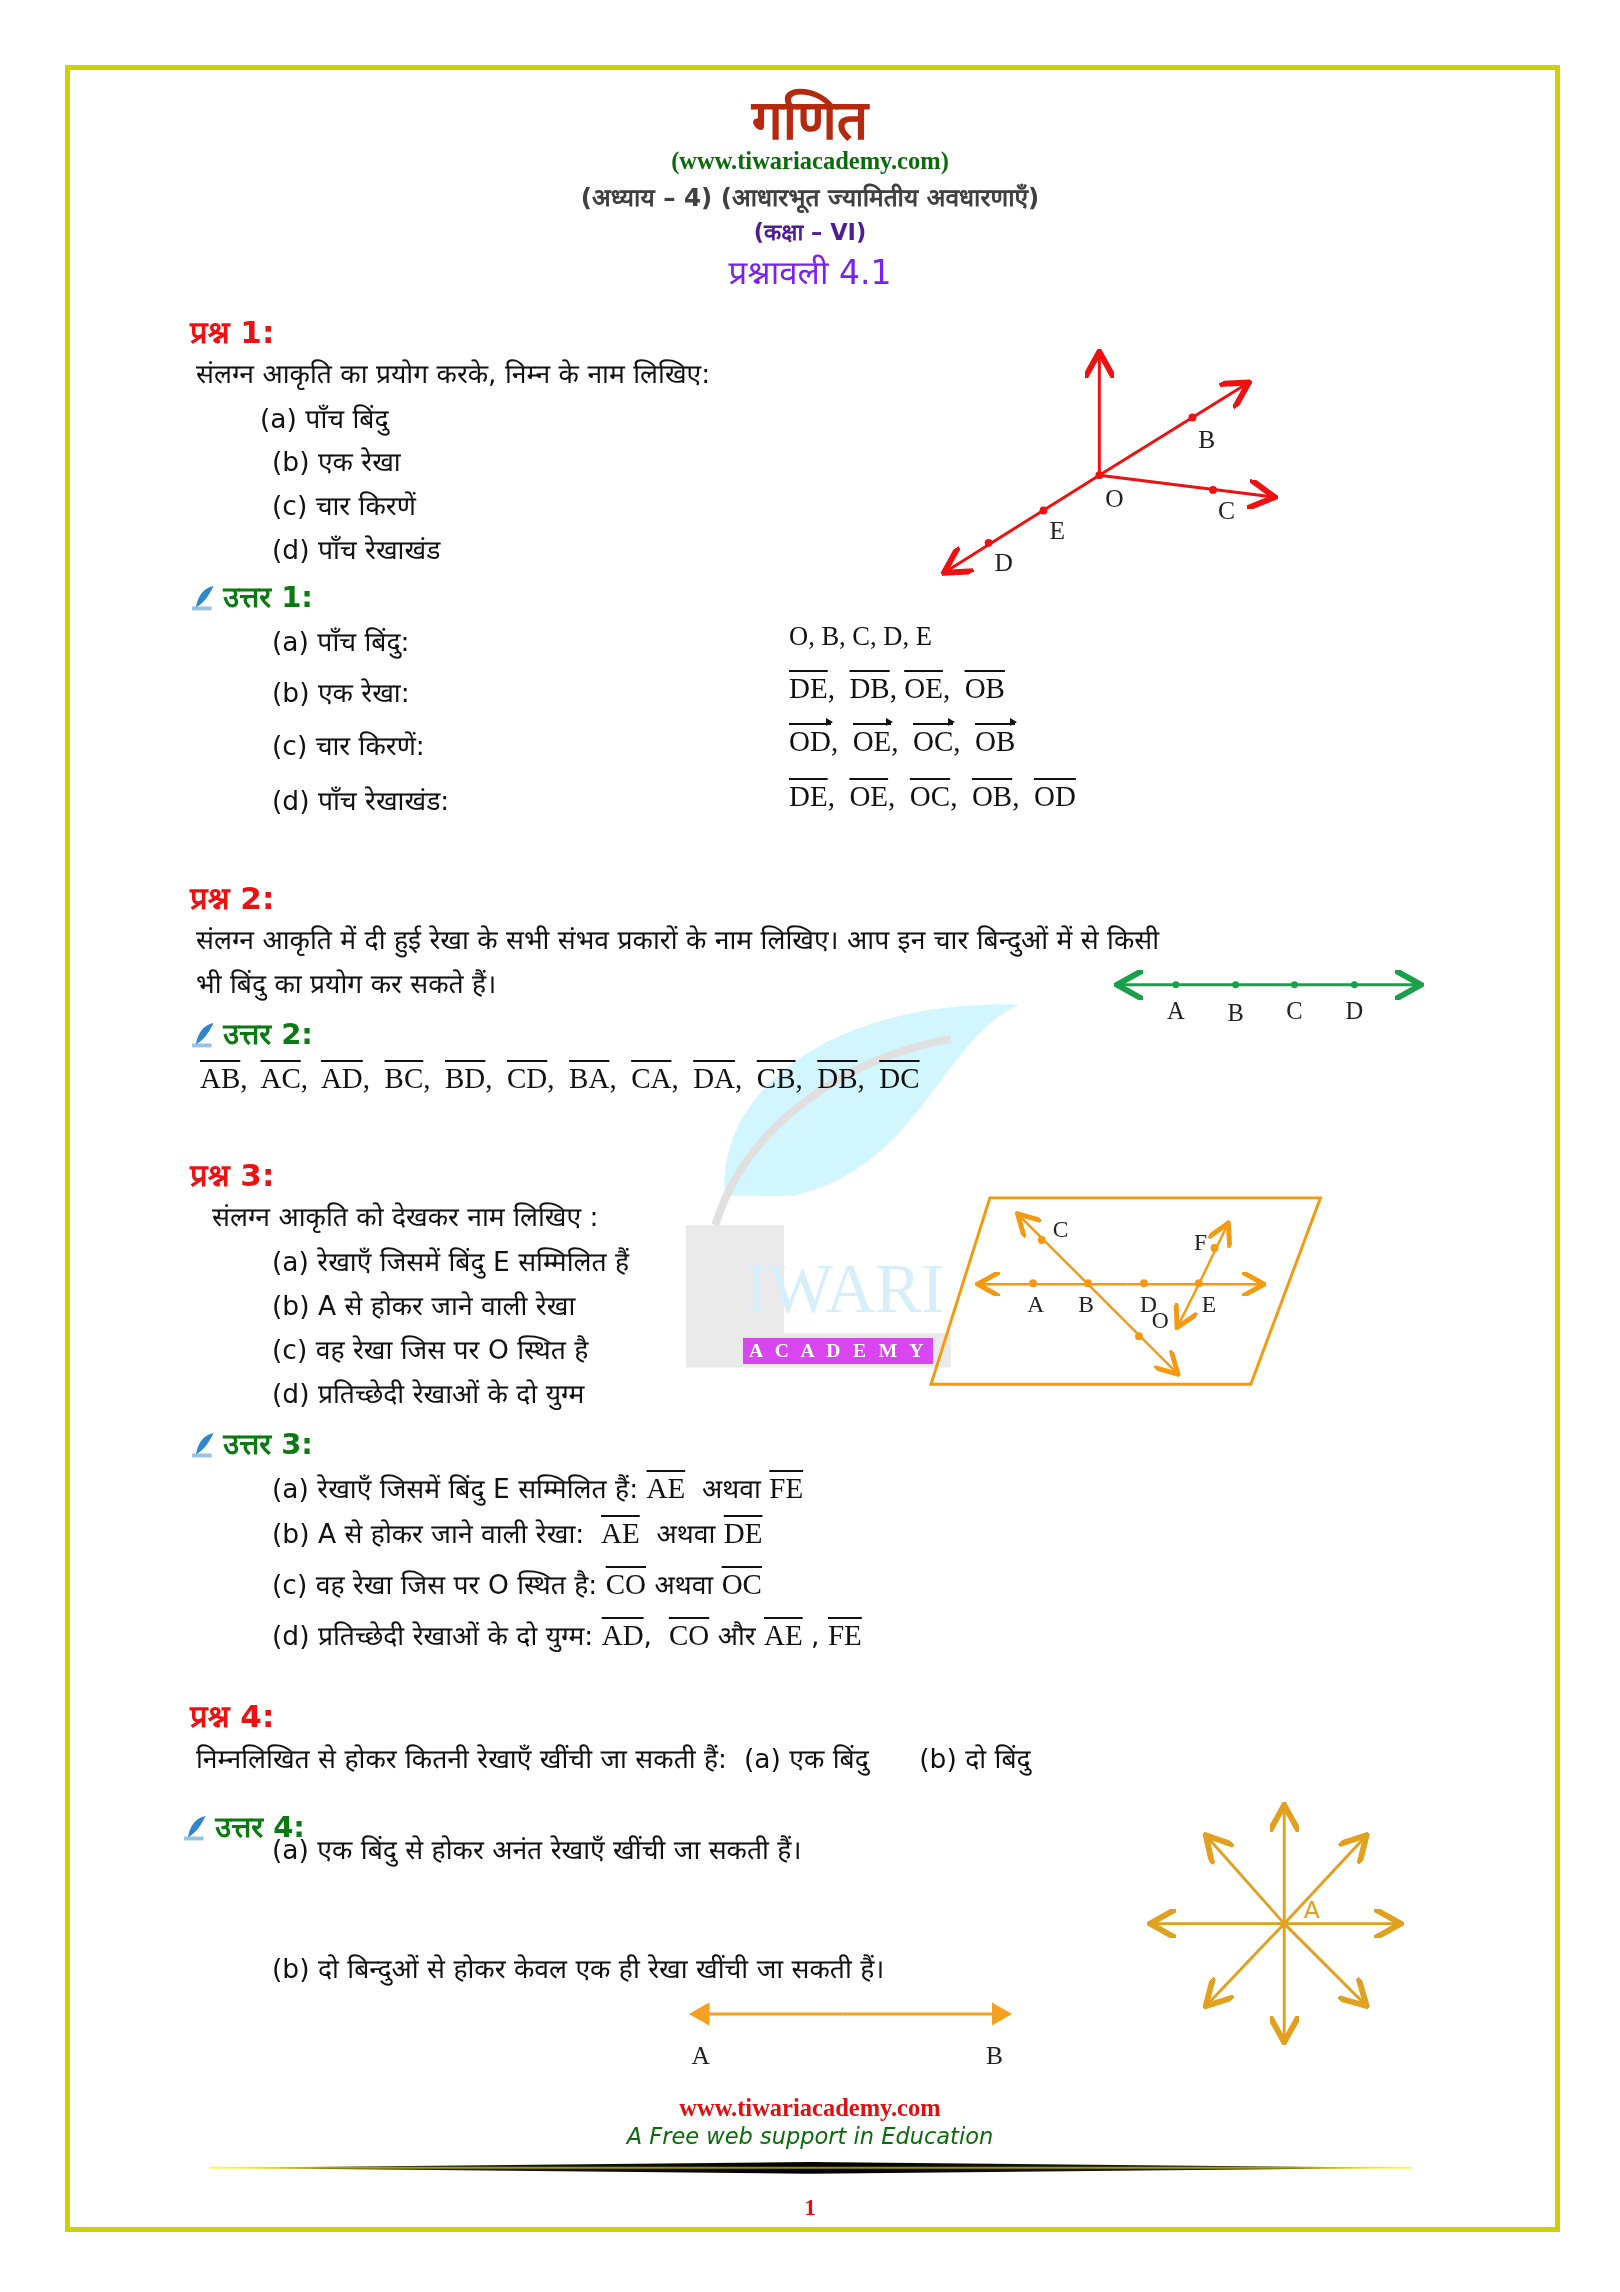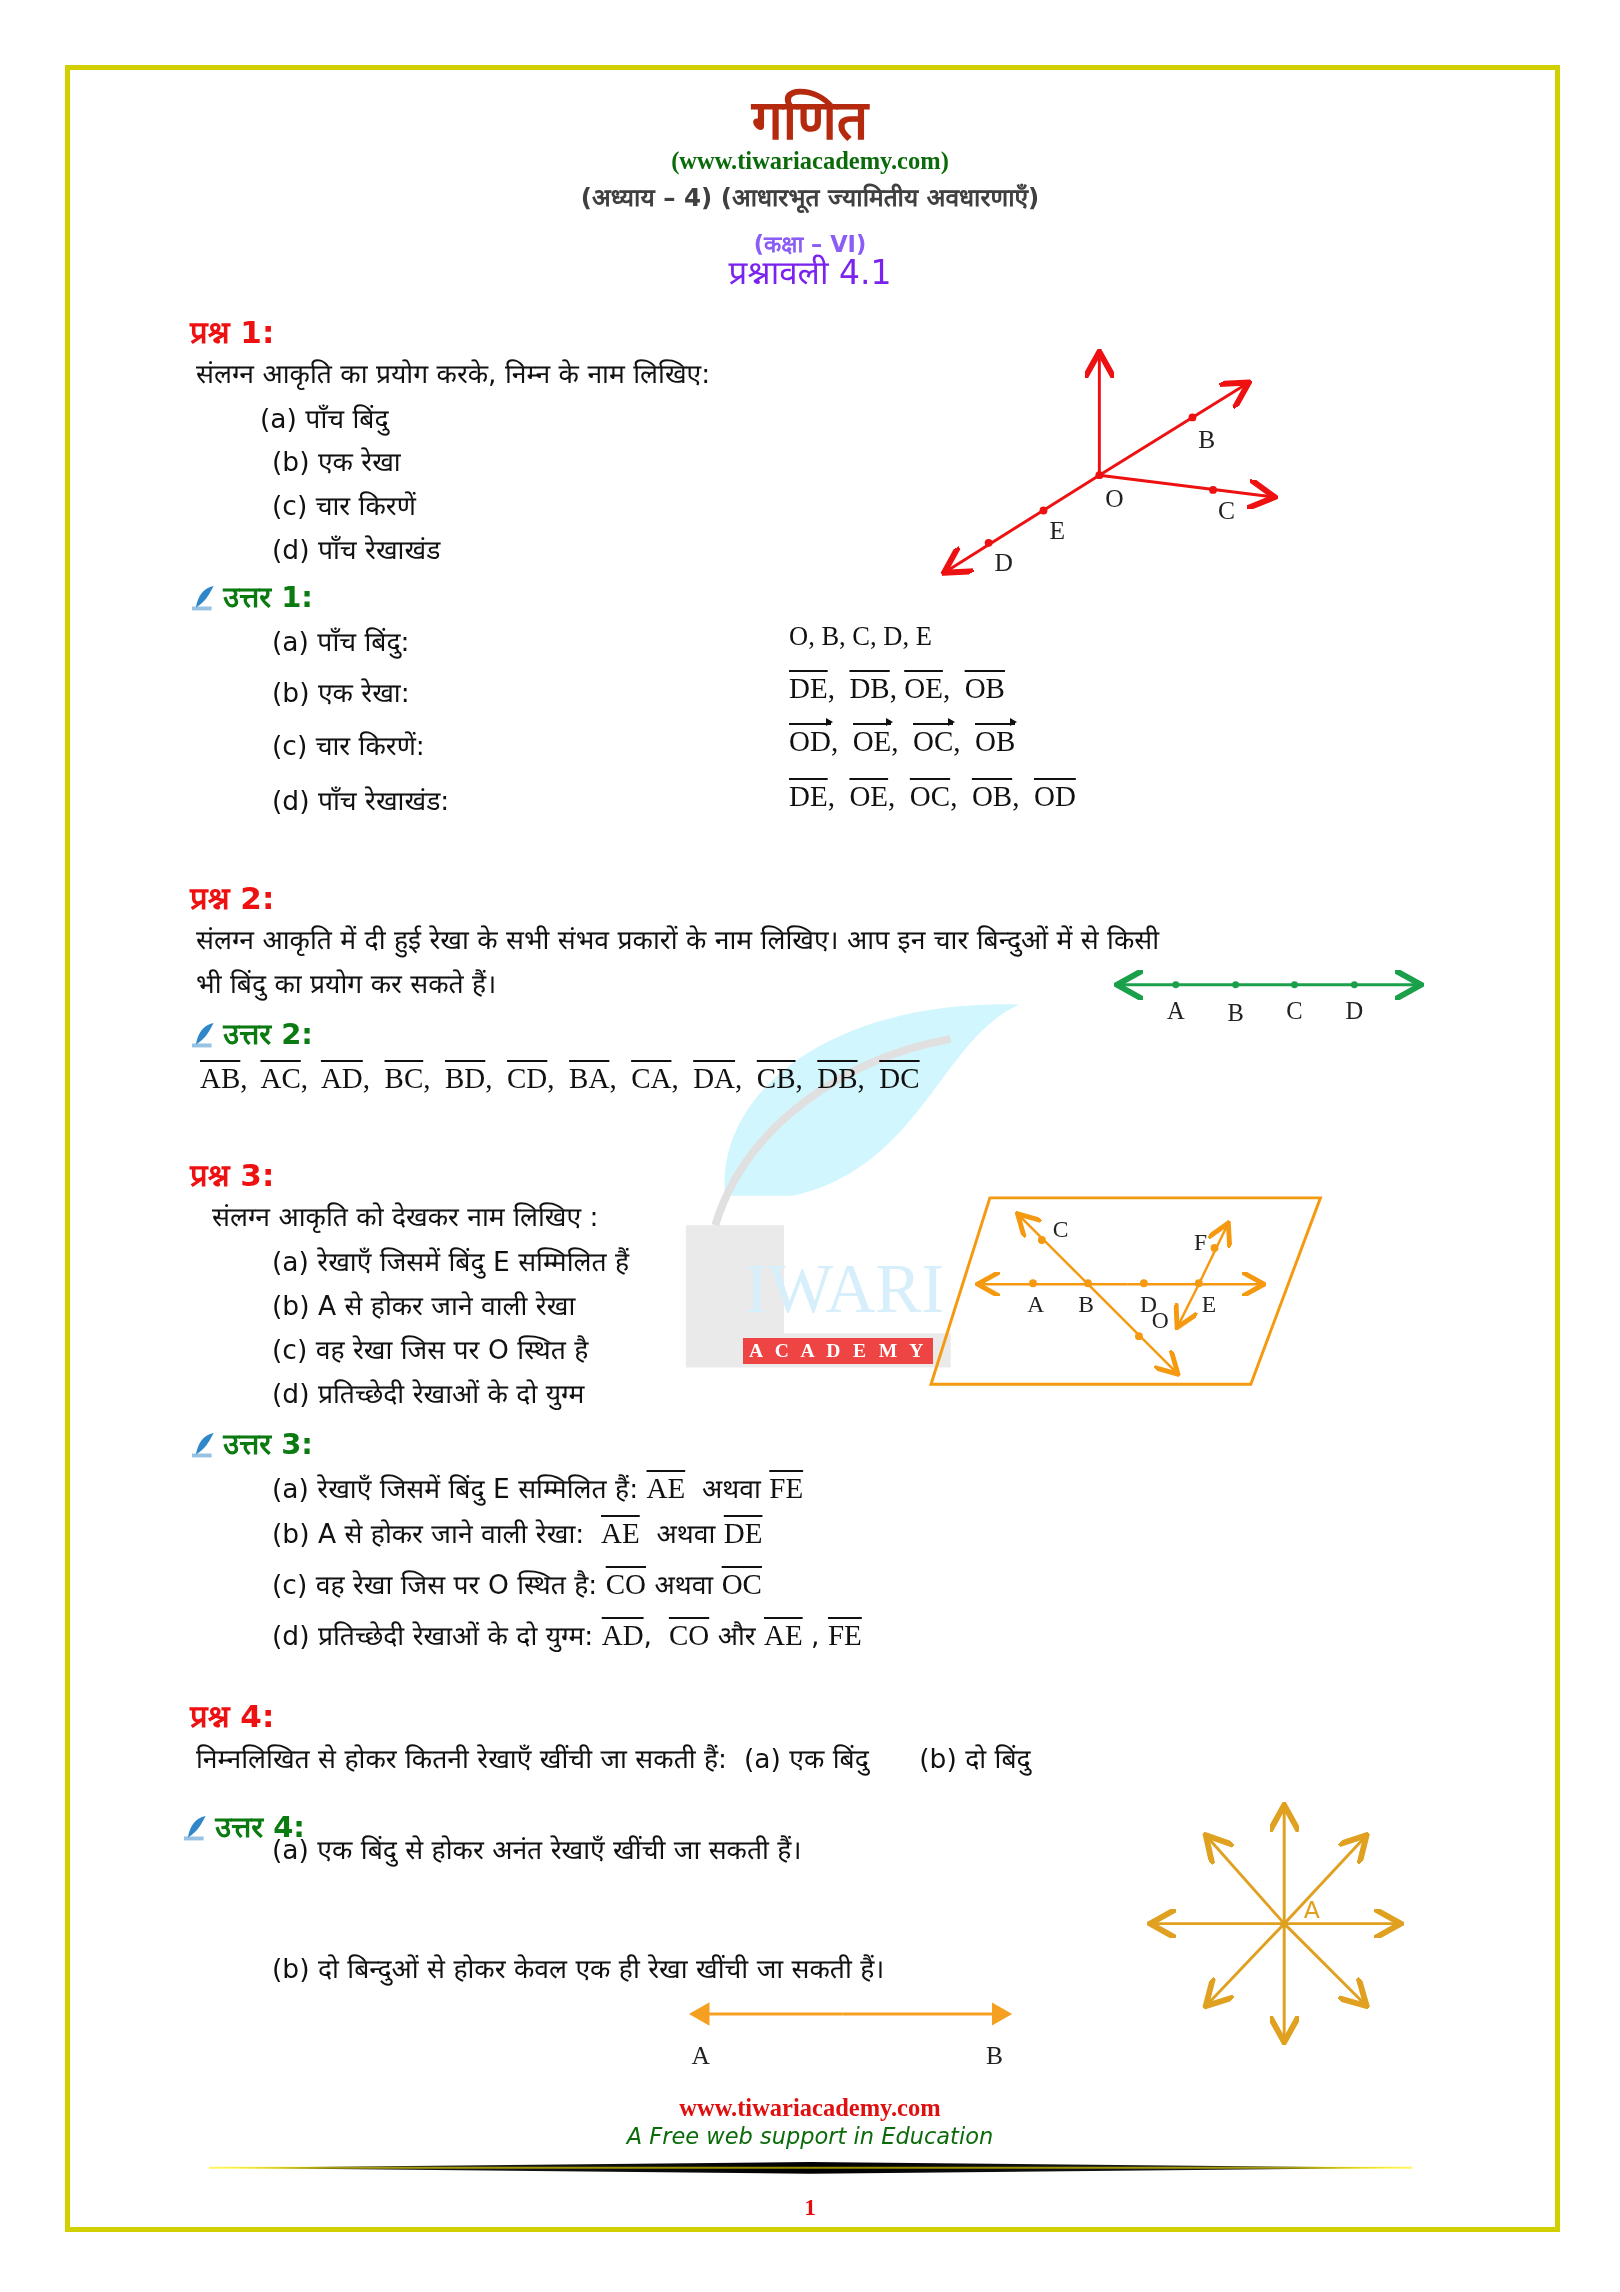--- a/index.html
+++ b/index.html
@@ -5,21 +5,21 @@
   html, body { margin:0; padding:0; background:#ffffff; }
   body { width:1620px; height:2293px; position:relative; overflow:hidden;
          font-family:"Liberation Serif","DejaVu Serif",serif; color:#111; }
   .page-border { position:absolute; left:65px; top:65px; width:1485px; height:2157px;
                  border:5.9px solid #d2cf00; box-sizing:content-box; }
   .abs { position:absolute; white-space:nowrap; }
   .center { left:0; width:1620px; text-align:center; }
   .title { top:80px; font-size:55px; font-weight:bold; color:#b52a0e; font-family:"DejaVu Sans",sans-serif; }
   .site { top:147px; font-size:24.5px; font-weight:bold; color:#0b6b0b; }
   .chapter { top:180px; font-size:24.5px; color:#404040; font-family:"DejaVu Sans",sans-serif; font-weight:bold; }
-  .klass { top:216px; font-size:22.5px; color:#8b5cf6; font-family:"DejaVu Sans",sans-serif; font-weight:bold;margin-top:12px; }
+  .klass { top:216px; font-size:22.5px; color:#4c1d95; font-family:"DejaVu Sans",sans-serif; font-weight:bold; }
   .exercise { top:249px; font-size:33px; color:#7a22ee; font-family:"DejaVu Sans",sans-serif; }
   .qhead { font-size:31px; font-weight:bold; color:#ee1111; font-family:"DejaVu Sans",sans-serif; }
   .ahead { font-size:29px; font-weight:bold; color:#0b7a10; font-family:"DejaVu Sans",sans-serif; }
   .ahead .ic { display:inline-block; width:23.5px; height:27.4px; margin-right:7.8px; vertical-align:-3.9px; position:relative; }
   .txt { font-size:26.5px; font-family:"DejaVu Sans",sans-serif; color:#111; }
   .math { font-size:29px; font-family:"Liberation Serif",serif; color:#111; }
   .ol { text-decoration:overline; }
   .vec { position:relative; display:inline-block; }
   .vec::before { content:""; position:absolute; left:0; right:0; top:-2px; border-top:2px solid #111; }
   .vec::after { content:""; position:absolute; right:-2px; top:-6.9px; border-left:7.8px solid #111; border-top:4.9px solid transparent; border-bottom:4.9px solid transparent; }
@@ -32,21 +32,21 @@
 <body>
 
 <div class="page-border"></div>
 
 <svg style="left:627px;top:980px;" width="412" height="412" viewBox="0 0 420 420">
   <path d="M100 220 C 90 120, 200 20, 400 25 C 320 60, 300 190, 170 220 Z" fill="#d2f6fd"></path>
   <path d="M60 250 L 160 250 L 160 360 L 330 360 L 330 395 L 60 395 Z" fill="#e8e8e8" opacity="0.9"></path>
   <path d="M90 250 C 120 150, 220 80, 330 60" stroke="#e0e0e0" stroke-width="8" fill="none"></path>
 </svg>
 <div class="abs" style="left:745px;top:1250px;font-size:69px;color:#d6effa;font-family:'Liberation Serif',serif;">IWARI</div>
-<div class="abs" style="left:743px;top:1338px;font-size:19.6px;color:#fff;background:#ef4444;padding:2px 5.9px;font-weight:bold;letter-spacing:3.9px;">A C A D E M Y</div>
+<div class="abs" style="left:743px;top:1338px;font-size:19.6px;color:#fff;background:#d946ef;padding:2px 5.9px;font-weight:bold;letter-spacing:3.9px;">A C A D E M Y</div>
 
 <div class="abs center title">गणित</div>
 <div class="abs center site">(www.tiwariacademy.com)</div>
 <div class="abs center chapter">(अध्याय – 4) (आधारभूत ज्यामितीय अवधारणाएँ)</div>
 <div class="abs center klass">(कक्षा  – VI)</div>
 <div class="abs center exercise">प्रश्नावली 4.1</div>
 
 <div class="abs qhead" style="left:190px;top:310px;">प्रश्न 1:</div>
 <div class="abs txt" style="left:196px;top:355px;">संलग्न आकृति का प्रयोग करके, निम्न के नाम लिखिए:</div>
 <div class="abs txt" style="left:260px;top:400px;">(a) पाँच बिंदु</div>

